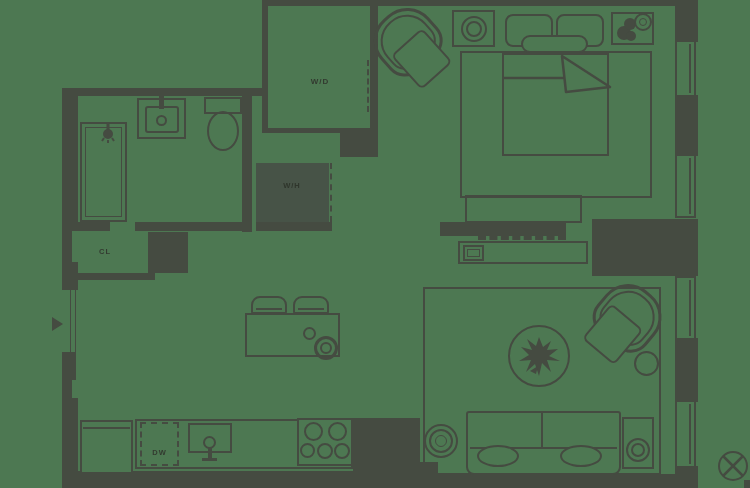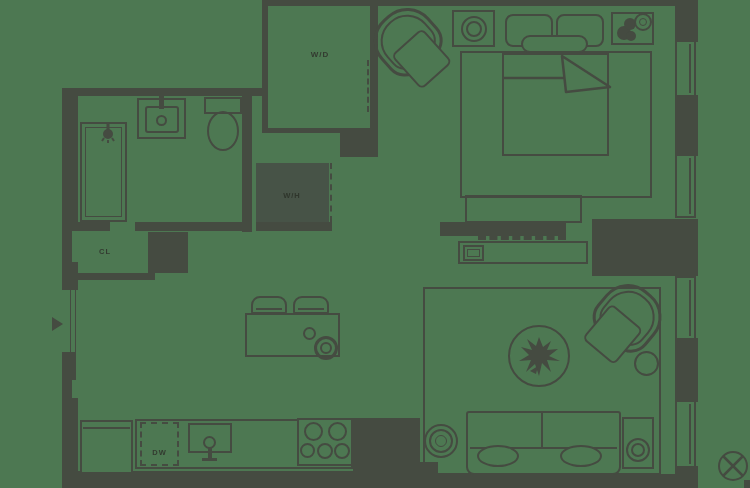--- a/index.html
+++ b/index.html
@@ -58,25 +58,25 @@
   <div class="p w" style="left:420px;top:462px;width:18px;height:26px;"></div>
   <div class="p w" style="left:353px;top:418px;width:67px;height:54px;"></div>
 
   <div class="p win" style="left:675px;top:40px;width:21px;height:57px;"></div>
   <div class="p win" style="left:675px;top:154px;width:21px;height:64px;"></div>
   <div class="p win" style="left:675px;top:276px;width:21px;height:64px;"></div>
   <div class="p win" style="left:675px;top:400px;width:21px;height:68px;"></div>
 
   <div class="p" style="left:262px;top:0;width:116px;height:133px;border:6px solid var(--ln);border-right-width:8px;border-bottom-width:5px;"></div>
   <div class="p dashv" style="left:367px;top:60px;width:0;height:52px;"></div>
-  <div class="p lbl" style="left:295px;top:49px;width:50px;">W/D</div>
+  <div class="p lbl" style="left:295px;top:76px;width:50px;">W/D</div>
 
   <div class="p" style="left:256px;top:163px;width:73px;height:59px;background:var(--wh_fill);"></div>
   <div class="p dashv" style="left:330px;top:163px;width:0;height:59px;"></div>
-  <div class="p lbl sm" style="left:266px;top:190px;width:52px;color:var(--wh_lab);">W/H</div>
+  <div class="p lbl sm" style="left:266px;top:180px;width:52px;color:var(--wh_lab);">W/H</div>
 
   <div class="p" style="left:70px;top:290px;width:6px;height:62px;border-left:1.5px solid var(--ln);border-right:1.5px solid var(--ln);"></div>
   <div class="p" style="left:52px;top:317px;width:0;height:0;border-top:7px solid transparent;border-bottom:7px solid transparent;border-left:11px solid var(--ln);"></div>
   <div class="p lbl sm" style="left:85px;top:246px;width:40px;">CL</div>
 
   <div class="p o" style="left:80px;top:122px;width:47px;height:100px;"></div>
   <div class="p o1" style="left:85px;top:127px;width:37px;height:90px;"></div>
   <svg class="p" style="left:95px;top:122px;" width="26" height="24" viewBox="0 0 26 24">
     <line x1="13" y1="1" x2="13" y2="8" stroke="var(--ln)" stroke-width="3"></line>
     <circle cx="13" cy="12" r="5" fill="var(--ln)"></circle>

